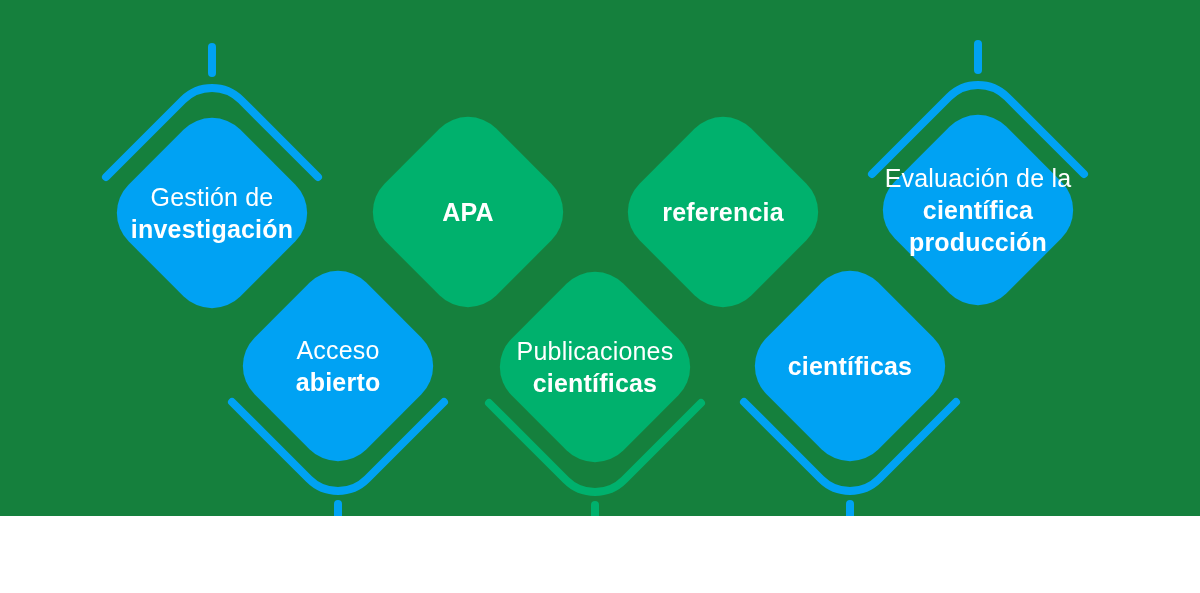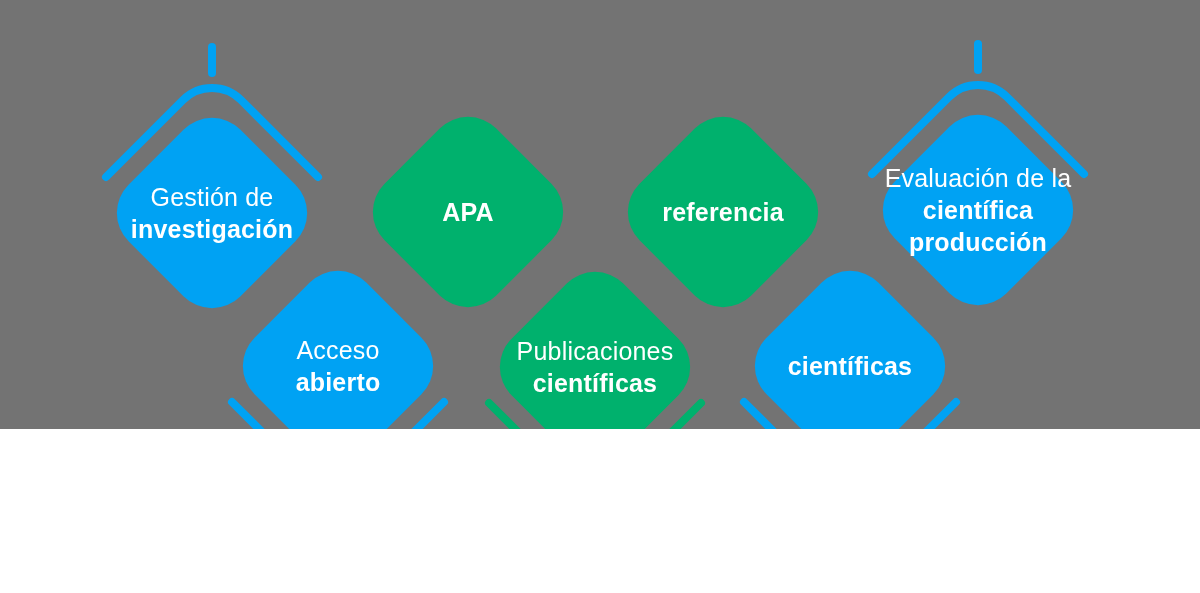--- a/index.html
+++ b/index.html
@@ -4,22 +4,22 @@
 <style>
   html, body {
     margin: 0;
     padding: 0;
     background: #ffffff;
     font-family: "Liberation Sans", sans-serif;
   }
   #canvas {
     position: relative;
     width: 1200px;
-    height: 429px;
-    background: #737373;
+    height: 516px;
+    background: #15803d;
     overflow: hidden;
   }
   .tile {
     position: absolute;
     width: 0;
     height: 0;
   }
   .shape {
     position: absolute;
     left: 0;

